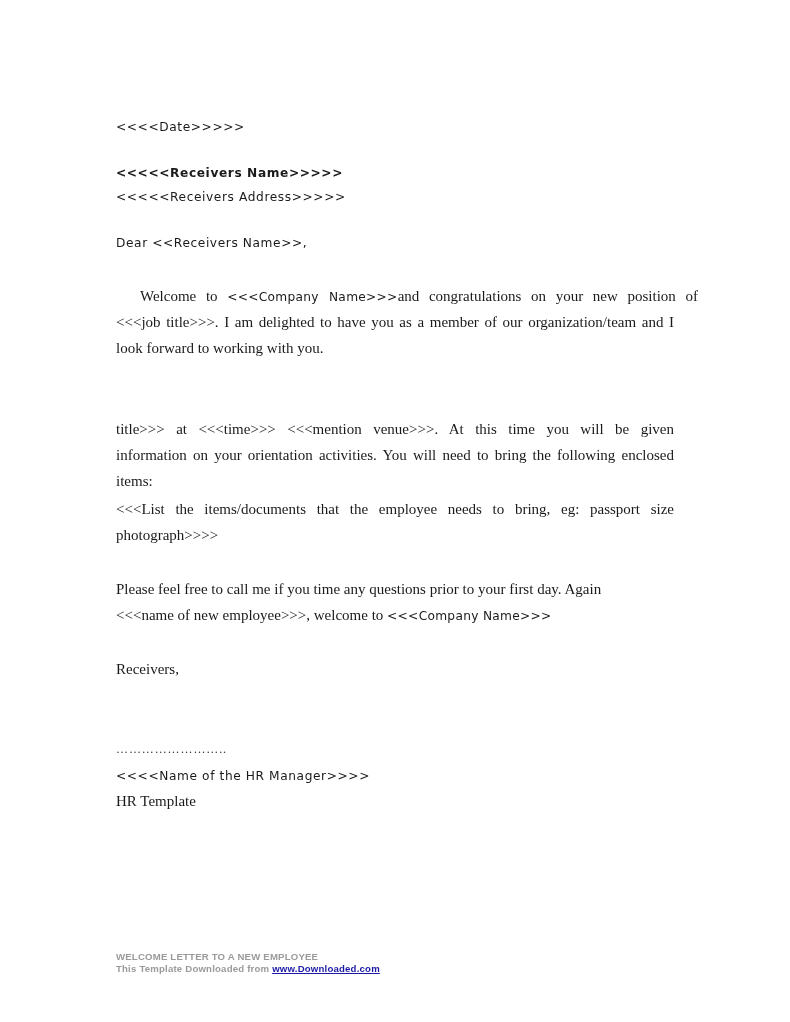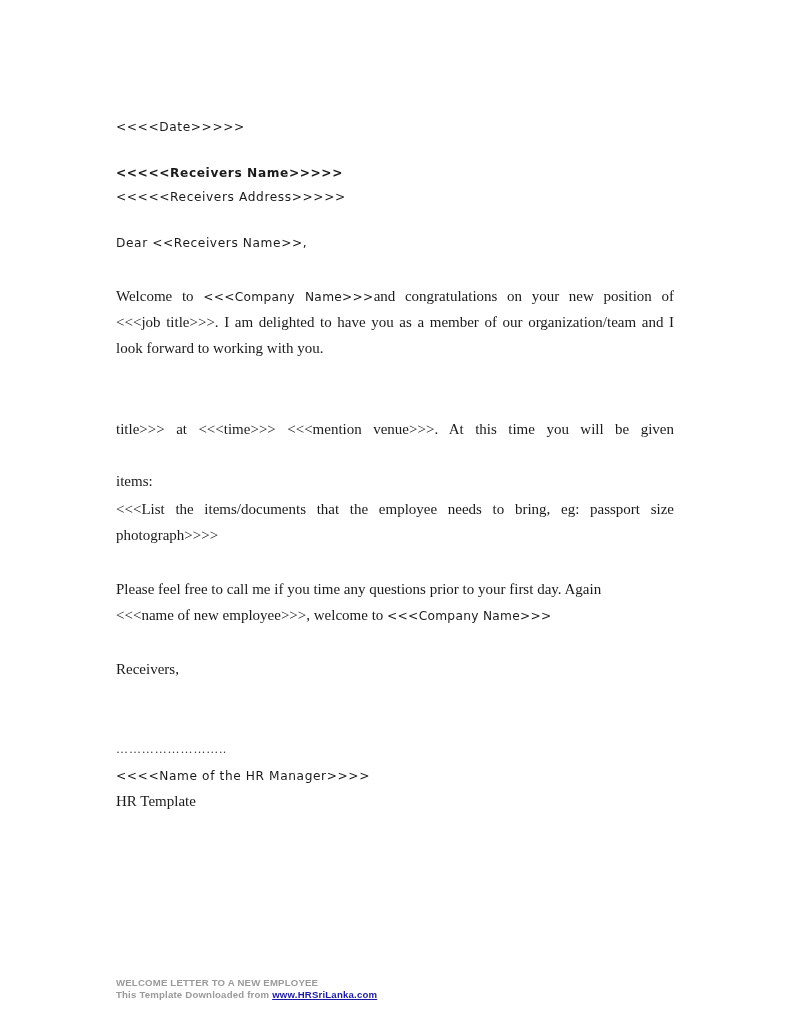--- a/index.html
+++ b/index.html
@@ -76,43 +76,44 @@
 
 <div class="page">
 
   <div class="line sans" style="top:120px;">&lt;&lt;&lt;&lt;Date&gt;&gt;&gt;&gt;&gt;</div>
 
   <div class="line sans bold" style="top:166px;">&lt;&lt;&lt;&lt;&lt;Receivers Name&gt;&gt;&gt;&gt;&gt;</div>
   <div class="line sans" style="top:190px;">&lt;&lt;&lt;&lt;&lt;Receivers Address&gt;&gt;&gt;&gt;&gt;</div>
 
   <div class="line sans" style="top:236px;">Dear &lt;&lt;Receivers Name&gt;&gt;,</div>
 
-  <div class="justified serif" style="top:288px;">
+  <div class="justified serif" style="top:288px;margin-left:24px;">
     <span>Welcome to</span>
     <span class="inline-sans">&lt;&lt;&lt;Company Name&gt;&gt;&gt;</span><span>and congratulations on your new position of</span>
   </div>
   <div class="justified serif" style="top:314px;">&lt;&lt;&lt;job title&gt;&gt;&gt;. I am delighted to have you as a member of our organization/team and I</div>
   <div class="line serif" style="top:340px;">look forward to working with you.</div>
 
   <div class="justified serif" style="top:421px;">title&gt;&gt;&gt; at &lt;&lt;&lt;time&gt;&gt;&gt; &lt;&lt;&lt;mention venue&gt;&gt;&gt;. At this time you will be given</div>
+  <div class="justified serif" style="top:447px;">information on your orientation activities. You will need to bring the following enclosed</div>
   <div class="line serif" style="top:473px;">items:</div>
   <div class="justified serif" style="top:501px;">&lt;&lt;&lt;List the items/documents that the employee needs to bring, eg: passport size</div>
   <div class="line serif" style="top:527px;">photograph&gt;&gt;&gt;&gt;</div>
 
   <div class="line serif" style="top:581px;">Please feel free to call me if you time any questions prior to your first day. Again</div>
   <div class="line serif" style="top:607px;">
     <span>&lt;&lt;&lt;name of new employee&gt;&gt;&gt;, welcome to </span><span class="inline-sans">&lt;&lt;&lt;Company Name&gt;&gt;&gt;</span>
   </div>
 
   <div class="line serif" style="top:661px;">Receivers,</div>
 
   <div class="dots" style="top:742px;">……………………..</div>
   <div class="line sans" style="top:769px;">&lt;&lt;&lt;&lt;Name of the HR Manager&gt;&gt;&gt;&gt;</div>
   <div class="line serif" style="top:793px;">HR Template</div>
 
-  <div class="footer" style="top:951px;margin-top:26px;">
+  <div class="footer" style="top:951px;">
     <div>WELCOME LETTER TO A NEW EMPLOYEE</div>
     <div>
-      <span>This Template Downloaded from </span><a>www.HRSriLanka.com</a>
+      <span>This Template Downloaded from </span><a>www.Downloaded.com</a>
     </div>
   </div>
 
 </div>
 
 </body></html>

